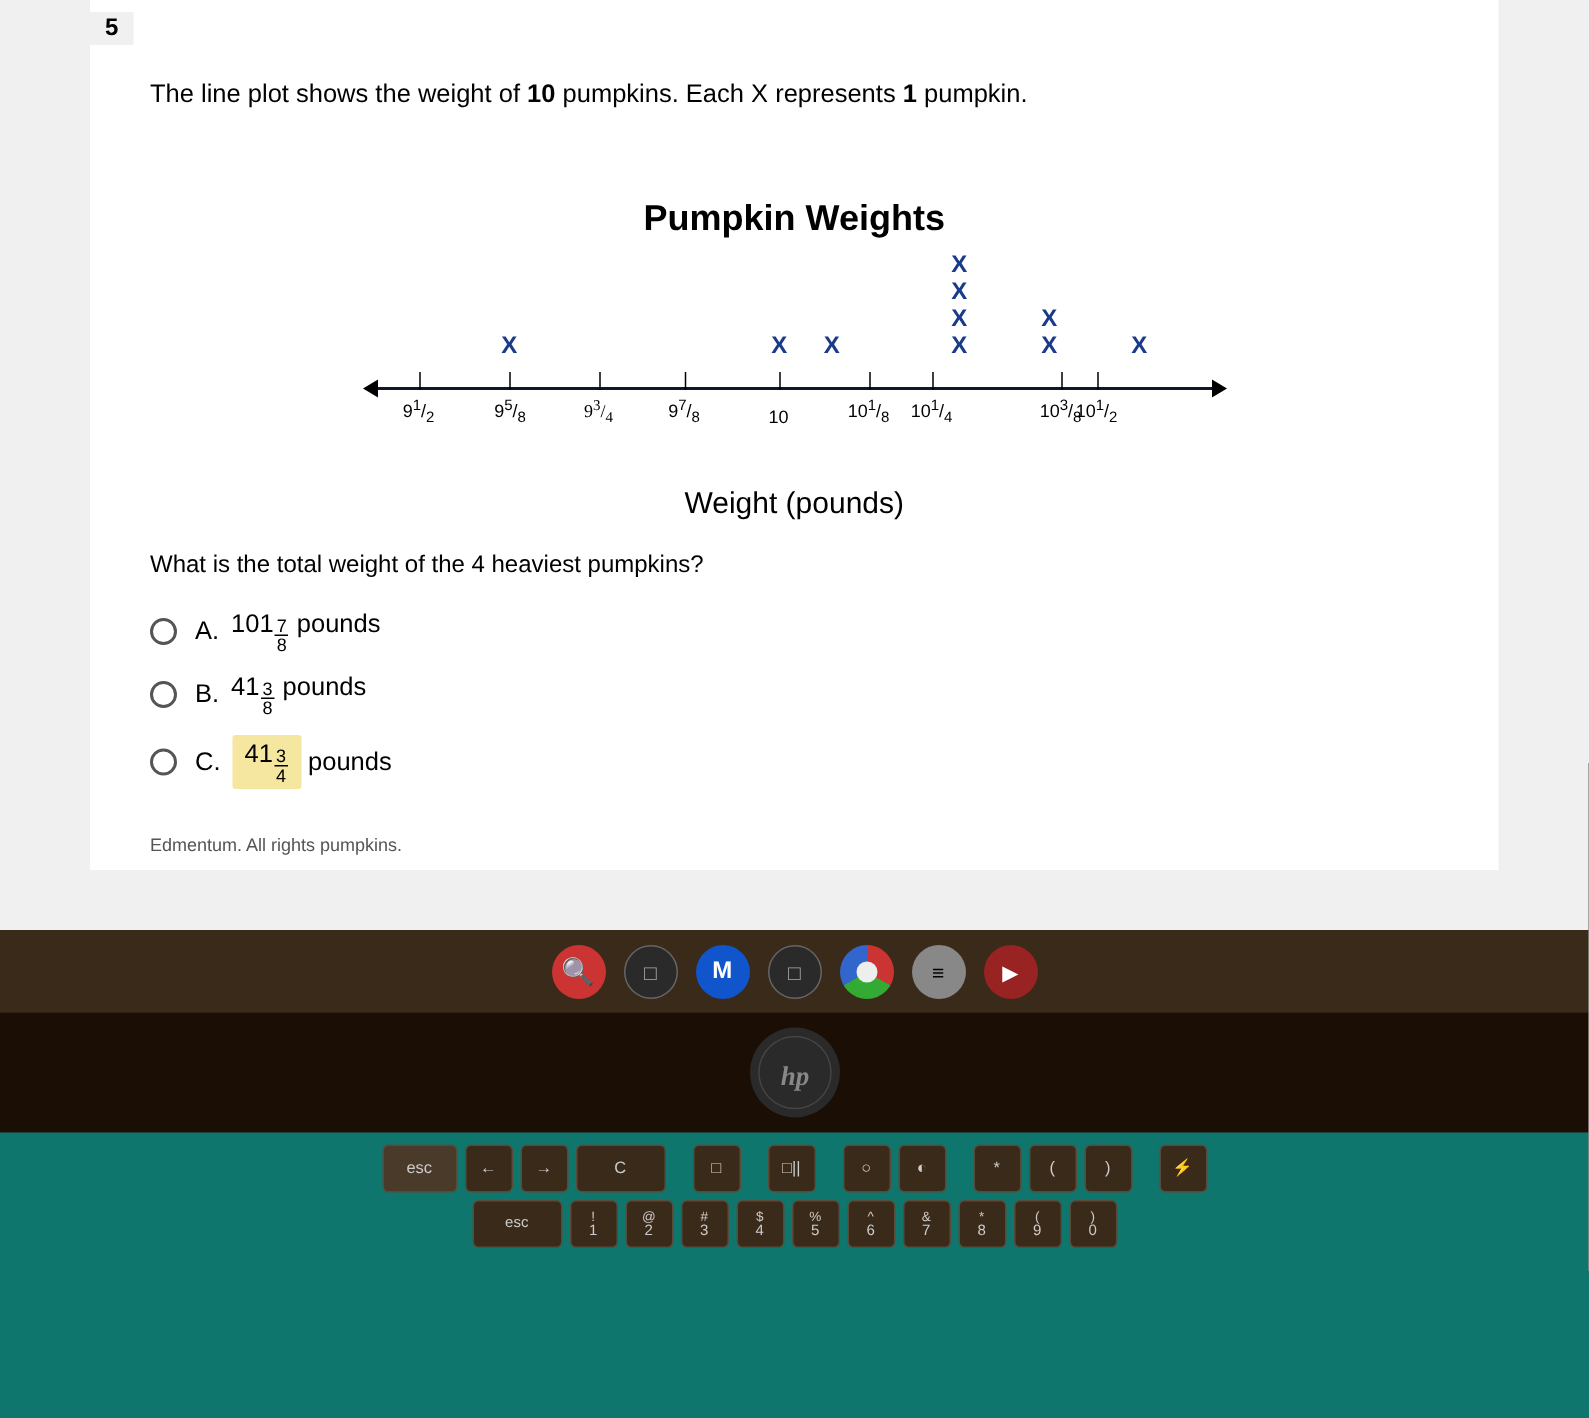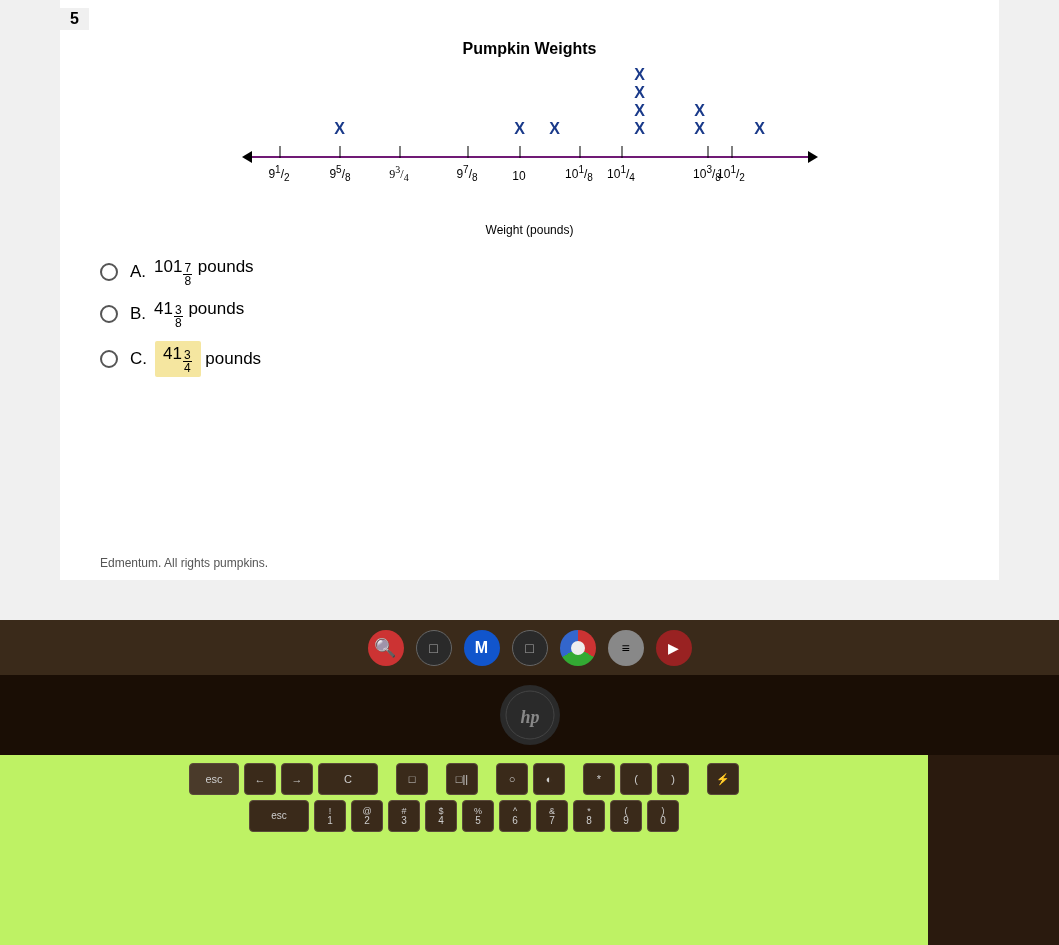--- a/index.html
+++ b/index.html
@@ -49,39 +49,40 @@
 
     
     .plot-container {
       display: flex;
       flex-direction: column;
       align-items: center;
       margin: 10px 0 20px 0;
     }
 
     .plot-title {
-      font-size: 16px;
+      font-size: 24px;
       font-weight: bold;
       margin-bottom: 5px;
+      margin-top: 36px;
     }
 
     .line-plot {
       position: relative;
       width: 560px;
       height: 130px;
     }
 
     
     .number-line {
       position: absolute;
       bottom: 35px;
       left: 0;
       right: 0;
       height: 2px;
-      background: #701a75;
+      background: #0f172a;
       margin-top: 12px;
     }
 
     .arrow-right {
       position: absolute;
       right: -8px;
       top: -5px;
       width: 0;
       height: 0;
       border-left: 10px solid black;
@@ -119,21 +120,21 @@
 
     .x-mark {
       position: absolute;
       color: #1a3a8a;
       font-size: 16px;
       font-weight: bold;
       transform: translateX(-50%);
     }
 
     .plot-xlabel {
-      font-size: 12px;
+      font-size: 20px;
       margin-top: 5px;
     }
 
     
     .answer-section {
       margin-top: 20px;
     }
 
     .question-sub {
       font-size: 16px;
@@ -247,23 +248,23 @@
       align-items: center;
       justify-content: center;
       color: #aaa;
       font-size: 22px;
       font-style: italic;
       font-weight: bold;
     }
 
     
     .keyboard-area {
-      width: 928px;
+      width: 1059px;
       height: 190px;
-      background: #bef264;
+      background: #0f766e;
       padding: 8px 24px;
     }
 
     .keyboard-row {
       display: flex;
       justify-content: center;
       gap: 5px;
       margin-bottom: 5px;
     }
 
@@ -290,20 +291,29 @@
     .key .bottom-char { font-size: 10px; }
   </style>
 </head>
 <body>
 
 <div class="screen">
   <div class="content-area">
 
     <div class="question-number">5</div>
 
+    <div style="margin-top: 20px;">
+      <p class="question-text">
+        <span>The line plot shows the weight of </span>
+        <strong>10</strong>
+        <span> pumpkins. Each X represents </span>
+        <strong>1</strong>
+        <span> pumpkin.</span>
+      </p>
+    </div>
 
     <div class="plot-container">
       <div class="plot-title">Pumpkin Weights</div>
 
       <div class="line-plot">
 
         <div class="x-mark" style="left: 90px; bottom: 55px;">X</div>
 
         <div class="x-mark" style="left: 270px; bottom: 55px;">X</div>
         <div class="x-mark" style="left: 305px; bottom: 55px;">X</div>
@@ -324,21 +334,21 @@
 
           <div class="tick" style="left: 30px;">
             <span class="tick-label">9<sup>1</sup>/<sub>2</sub></span>
           </div>
           <div class="tick" style="left: 90px; text-align: right;">
             <span class="tick-label">9<sup>5</sup>/<sub>8</sub></span>
           </div>
           <div class="tick" style="left: 150px; font-family: Liberation Serif, serif;">
             <span class="tick-label">9<sup>3</sup>/<sub>4</sub></span>
           </div>
-          <div class="tick" style="left: 218px; text-decoration: underline;">
+          <div class="tick" style="left: 207px; text-decoration: underline;">
             <span class="tick-label">9<sup>7</sup>/<sub>8</sub></span>
           </div>
           <div class="tick" style="left: 270px;">
             <span class="tick-label">10</span>
           </div>
           <div class="tick" style="left: 330px;">
             <span class="tick-label">10<sup>1</sup>/<sub>8</sub></span>
           </div>
           <div class="tick" style="left: 372px;">
             <span class="tick-label">10<sup>1</sup>/<sub>4</sub></span>
@@ -348,20 +358,21 @@
           </div>
           <div class="tick" style="left: 482px;">
             <span class="tick-label">10<sup>1</sup>/<sub>2</sub></span>
           </div>
         </div>
       </div>
 
       <div class="plot-xlabel" style="margin-top: 30px;">Weight (pounds)</div>
     </div>
 
+    <p class="question-sub">What is the total weight of the 4 heaviest pumpkins?</p>
 
     <div class="answer-section">
 
       <div class="answer-option">
         <div class="radio-circle"></div>
         <span class="answer-label">A.</span>
         <span class="answer-value">
           101<span class="fraction">
               <span class="num">7</span>
               <span class="den">8</span>

